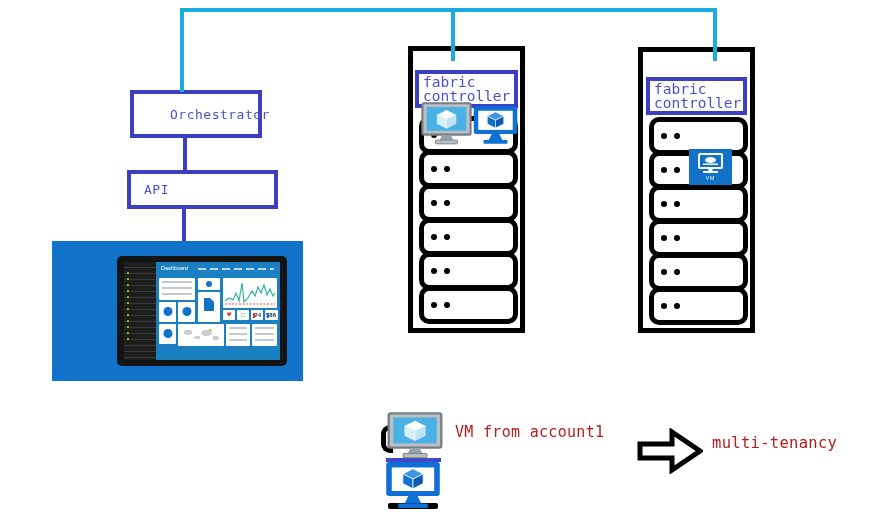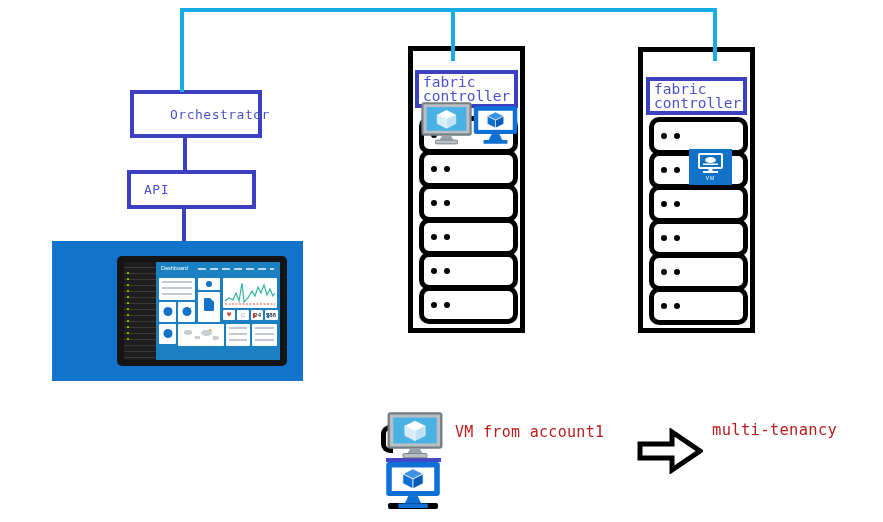--- a/index.html
+++ b/index.html
@@ -114,21 +114,21 @@
   <div class="abs cyan" style="left:180px; top:8px; width:4px; height:84px;"></div>
   <div class="abs cyan" style="left:451px; top:8px; width:4px; height:53px;"></div>
   <div class="abs cyan" style="left:713px; top:8px; width:4px; height:53px;"></div>
 
   <div class="abs violet-line" style="left:183px; top:136px; width:4px; height:36px;"></div>
   <div class="abs violet-line" style="left:182px; top:207px; width:4px; height:36px;"></div>
 
   <div class="node-box" style="left:130px; top:90px; width:132px; height:48px;padding-left:36px;">
     <span>Orchestrator</span>
   </div>
-  <div class="node-box" style="left:127px; top:170px; width:129px; height:39px;">
+  <div class="node-box" style="left:127px; top:170px; width:151px; height:39px;">
     <span>API</span>
   </div>
 
   <div class="azure-card">
     <div class="azure-brand">Azure</div>
     <svg class="azure-logo" width="36" height="34" viewBox="0 0 46 42">
       <polygon points="23,0 46,40 31,40 21.5,15.5 12,31 20,31 13.5,40 0,40" fill="#ffffff"></polygon>
     </svg>
     <div class="tablet">
       <div class="screen">
@@ -256,15 +256,15 @@
     <polygon points="30,8.5 41,14 30,19.5 19,14" fill="#3f93e2" stroke="#fff" stroke-width="0.8"></polygon>
     <polygon points="19,14 30,19.5 30,30 19,24.5" fill="#0e6fd4" stroke="#fff" stroke-width="0.8"></polygon>
     <polygon points="41,14 30,19.5 30,30 41,24.5" fill="#0a5bb5" stroke="#fff" stroke-width="0.8"></polygon>
     <polygon points="25,38 35,38 39,46 21,46" fill="#0e6fd4"></polygon>
     <rect x="14" y="46" width="32" height="5" rx="1" fill="#0e6fd4"></rect>
   </svg>
 
   <svg class="abs" style="left:637px; top:428px; z-index:4;" width="66" height="46" viewBox="0 0 66 46">
     <polygon points="3,16 35,16 35,4 63,23 35,42 35,30 3,30" fill="#ffffff" stroke="#000000" stroke-width="5" stroke-linejoin="miter"></polygon>
   </svg>
-  <div class="legend-label" style="left:712px; top:421px; font-size:15.5px;">multi-tenancy</div>
+  <div class="legend-label" style="left:712px; top:434px; font-size:15.5px;">multi-tenancy</div>
 
 </div>
 
 </body></html>

